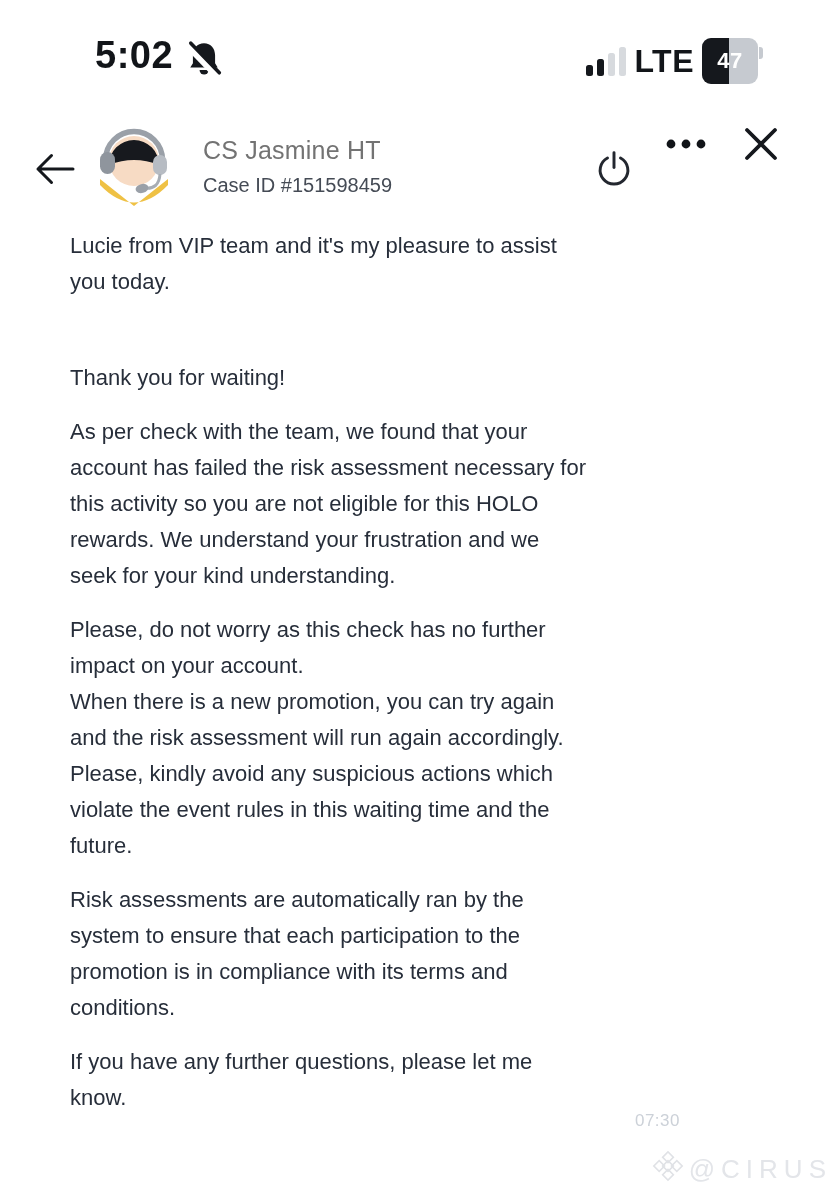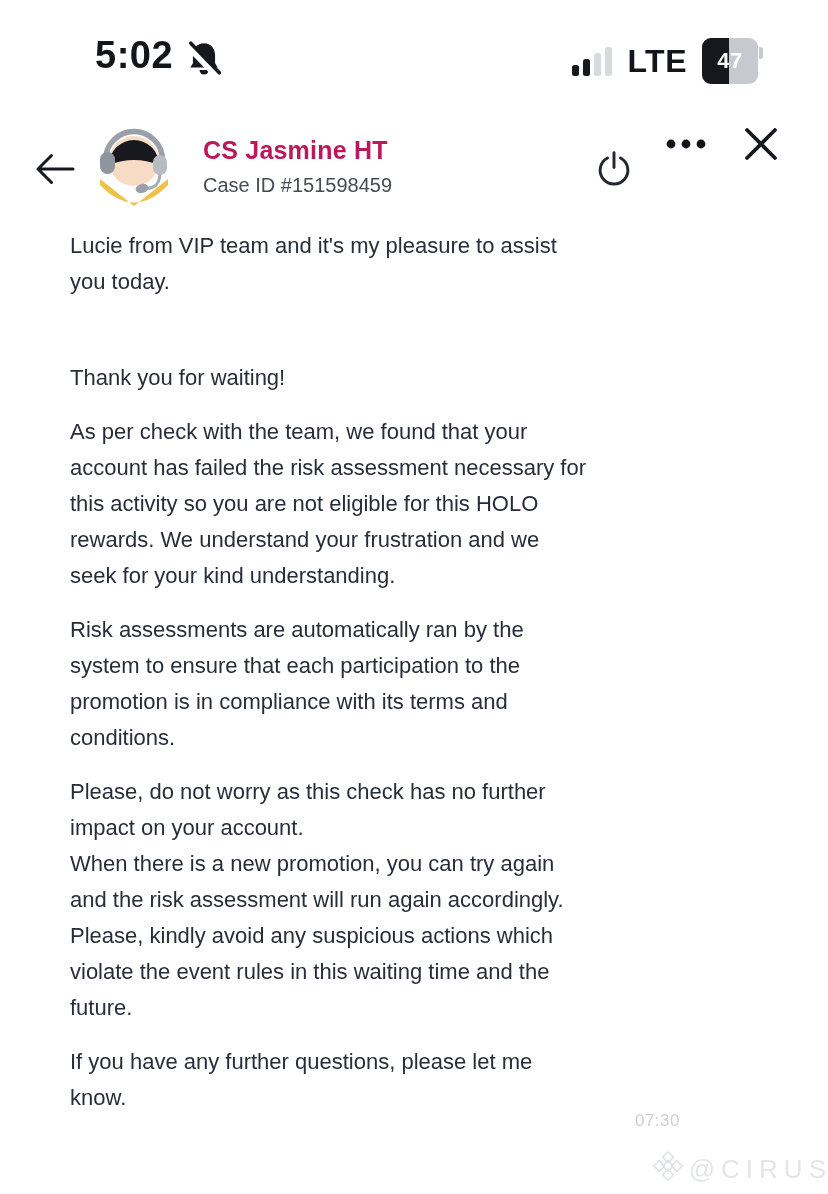--- a/index.html
+++ b/index.html
@@ -17,21 +17,21 @@
   header.top {
     position: absolute; top: 0; left: 0; right: 0; height: 228px;
     background: #ffffff; z-index: 5;
   }
   .statusbar { position: absolute; top: 32px; left: 0; right: 0; height: 50px; }
   .time {
     position: absolute; left: 95px; top: 2px;
     font-size: 38px; font-weight: bold; letter-spacing: 0.5px; color: #121519;
   }
   .bell-wrap { position: absolute; left: 186px; top: 8px; }
-  .sb-right { position: absolute; right: 70px; top: 6px; display: flex; align-items: center; gap: 15px; }
+  .sb-right { position: absolute; right: 70px; top: 6px; display: flex; align-items: center; gap: 8px; }
   .signal { display: flex; align-items: flex-end; gap: 4px; height: 30px; }
   .signal .bar { width: 7px; border-radius: 2.5px; }
   .signal .b1 { height: 11px; background: #15181d; }
   .signal .b2 { height: 17px; background: #15181d; }
   .signal .b3 { height: 23px; background: #d7dade; }
   .signal .b4 { height: 29px; background: #d7dade; }
   .lte { font-size: 32px; font-weight: bold; color: #121519; letter-spacing: 0.5px; }
   .battery {
     position: relative; width: 56px; height: 46px; border-radius: 9px;
     background: #c6cad0; overflow: visible;
@@ -47,21 +47,21 @@
   .battery-nub {
     position: absolute; right: -5px; top: 9px; width: 4px; height: 12px;
     background: #c6cad0; border-radius: 0 3px 3px 0;
   }
   .back-btn {
     position: absolute; left: 30px; top: 148px; width: 48px; height: 44px;
     background: none; border: none; padding: 2px; cursor: pointer;
   }
   .avatar { position: absolute; left: 94px; top: 124px; width: 80px; height: 92px; }
   .titles { position: absolute; left: 203px; top: 136px; }
-  .agent-name { margin: 0; font-size: 25px; font-weight: bold; color: #be185d; letter-spacing: 0.2px; }
+  .agent-name { margin: 0; font-size: 25px; font-weight: normal; color: #737373; letter-spacing: 0.2px; }
   .case-id { margin-top: 9px; font-size: 20px; color: #454b55; }
   .icon-btn { position: absolute; background: none; border: none; padding: 0; cursor: pointer; }
   .power-btn { left: 594px; top: 148px; width: 40px; height: 44px; }
   .menu-btn  { left: 660px; top: 130px; width: 52px; height: 30px; }
   .close-btn { left: 740px; top: 124px; width: 42px; height: 42px; }
 
   
   .chat {
     position: absolute; top: 228px; left: 0; right: 8px;
     padding: 0 140px 0 70px;
@@ -179,31 +179,31 @@
     <p class="msg-first">Lucie from VIP team and it's my pleasure to assist
 you today.</p>
 
     <div class="msg-group">
       <p>Thank you for waiting!</p>
       <p>As per check with the team, we found that your
 account has failed the risk assessment necessary for
 this activity so you are not eligible for this HOLO
 rewards. We understand your frustration and we
 seek for your kind understanding.</p>
-      <p>Risk assessments are automatically ran by the
-system to ensure that each participation to the
-promotion is in compliance with its terms and
-conditions.</p>
       <p>Please, do not worry as this check has no further
 impact on your account.
 When there is a new promotion, you can try again
 and the risk assessment will run again accordingly.
 Please, kindly avoid any suspicious actions which
 violate the event rules in this waiting time and the
 future.</p>
+      <p>Risk assessments are automatically ran by the
+system to ensure that each participation to the
+promotion is in compliance with its terms and
+conditions.</p>
       <p>If you have any further questions, please let me
 know.</p>
     </div>
     <div class="ts ts2">07:30</div>
   </main>
 
   <div class="watermark">
     <span>
       <svg width="32" height="32" viewBox="0 0 32 32">
         <g stroke="#e0e2e6" stroke-width="1.6" fill="none">

